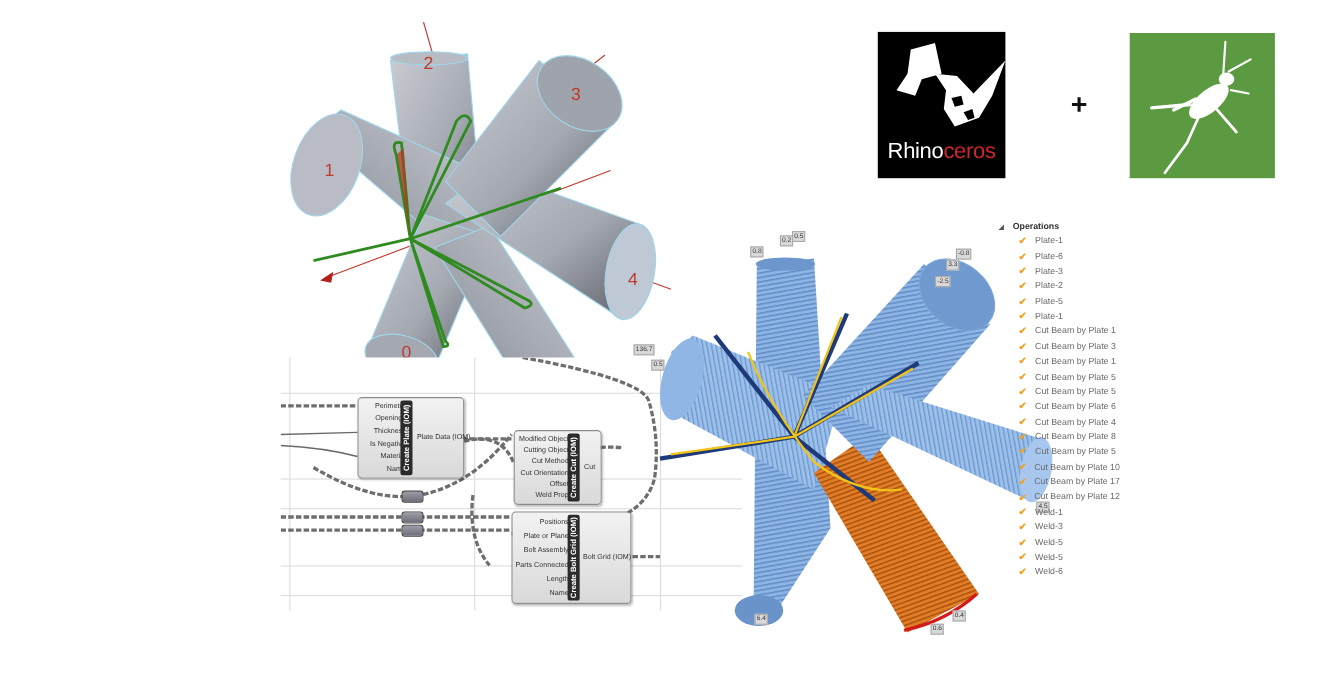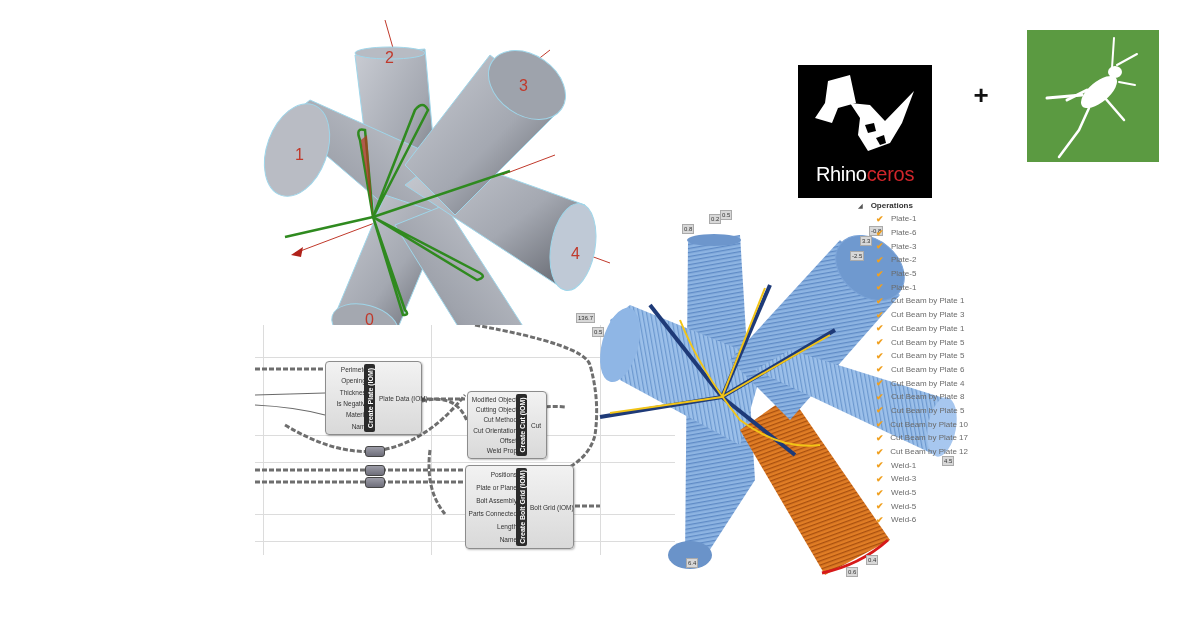--- a/index.html
+++ b/index.html
@@ -11,26 +11,26 @@
   .gh-grid-h{position:absolute;left:0;right:0;height:1px;background:#dcdcdc;}
   .comp{position:absolute;background:linear-gradient(#f2f2f2,#d9d9d9);border:1px solid #8c8c8c;border-radius:4px;box-shadow:1px 1px 2px rgba(0,0,0,.25);}
   .comp .inputs{position:absolute;left:0;top:0;bottom:0;display:flex;flex-direction:column;justify-content:space-around;align-items:flex-end;padding:2px 3px;font-size:6.5px;color:#333;}
   .comp .inputs span{position:relative;white-space:nowrap;}
   .comp .inputs span::before{content:"";position:absolute;left:-100px;}
   .comp .title{position:absolute;top:2px;bottom:2px;width:11px;background:#2b2b2b;border-radius:2px;}
   .comp .title span{position:absolute;left:50%;top:50%;transform:translate(-50%,-50%) rotate(-90deg);white-space:nowrap;color:#fff;font-weight:bold;font-size:7px;}
   .comp .out{position:absolute;top:50%;transform:translateY(-50%);font-size:6.5px;color:#333;white-space:nowrap;}
   .relay{position:absolute;width:18px;height:9px;border-radius:3px;background:linear-gradient(#9d9da8,#6e6e7a);border:1px solid #444;}
   
-  .rhino-logo{left:798px;top:29px;width:134px;height:133px;background:#000;margin-top:36px;}
+  .rhino-logo{left:798px;top:29px;width:116px;height:133px;background:#000;}
   .rhino-text{position:absolute;left:0;right:0;bottom:12px;text-align:center;font-size:20px;letter-spacing:-0.3px;}
   .gh-logo{left:1027px;top:30px;width:132px;height:132px;background:#5b9a41;}
   .plus{left:970px;top:80px;font-size:26px;font-weight:bold;color:#111;width:22px;text-align:center;}
   
-  .ops{left:858px;top:199px;width:110px;font-size:8px;color:#6a6a6a;}
+  .ops{left:908px;top:199px;width:110px;font-size:8px;color:#6a6a6a;}
   .ops .head{color:#333;font-weight:bold;font-size:8px;display:flex;align-items:center;gap:8px;height:13px;}
   .ops .row{display:flex;align-items:center;height:13.7px;padding-left:18px;gap:6px;white-space:nowrap;}
   .ops .chk{width:9px;color:#f0a020;font-size:9px;font-weight:bold;}
   .dim{position:absolute;font-size:6px;background:#d8d8d8;color:#333;border:1px solid #aaa;padding:0 1px;line-height:8px;}
 </style>
 </head>
 <body>
 
 <div class="abs" style="left:255px;top:15px;width:370px;height:370px;">
   <svg width="370" height="370" viewBox="0 0 370 370">

